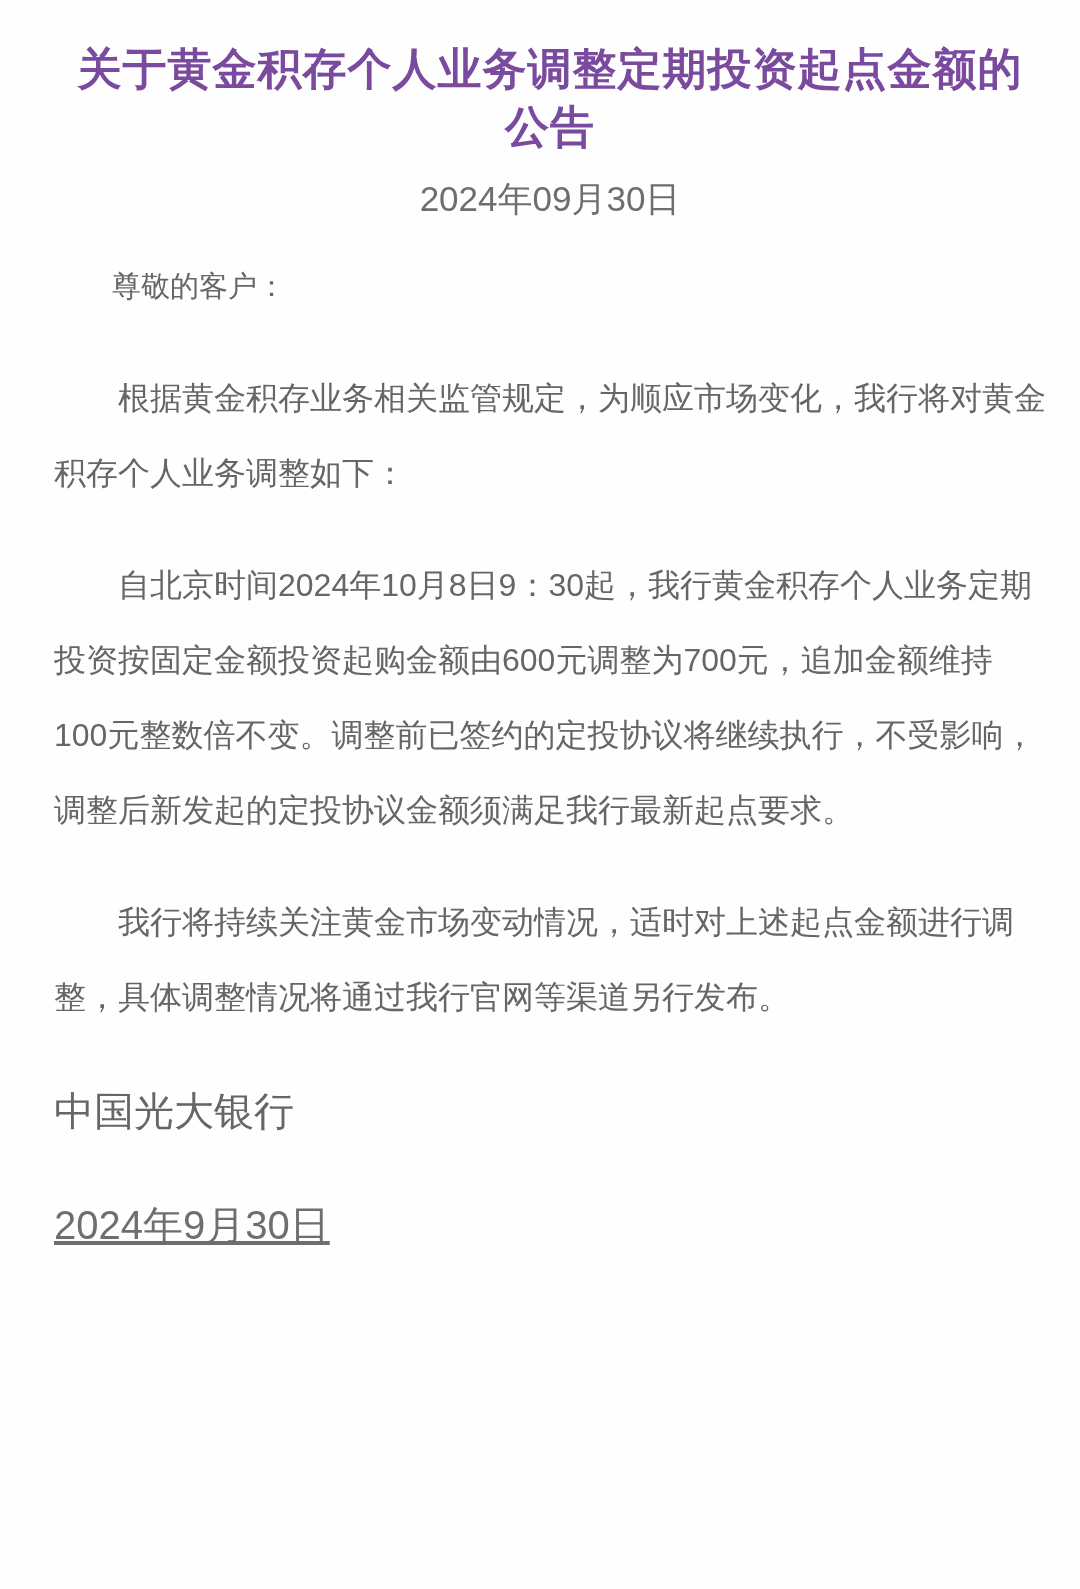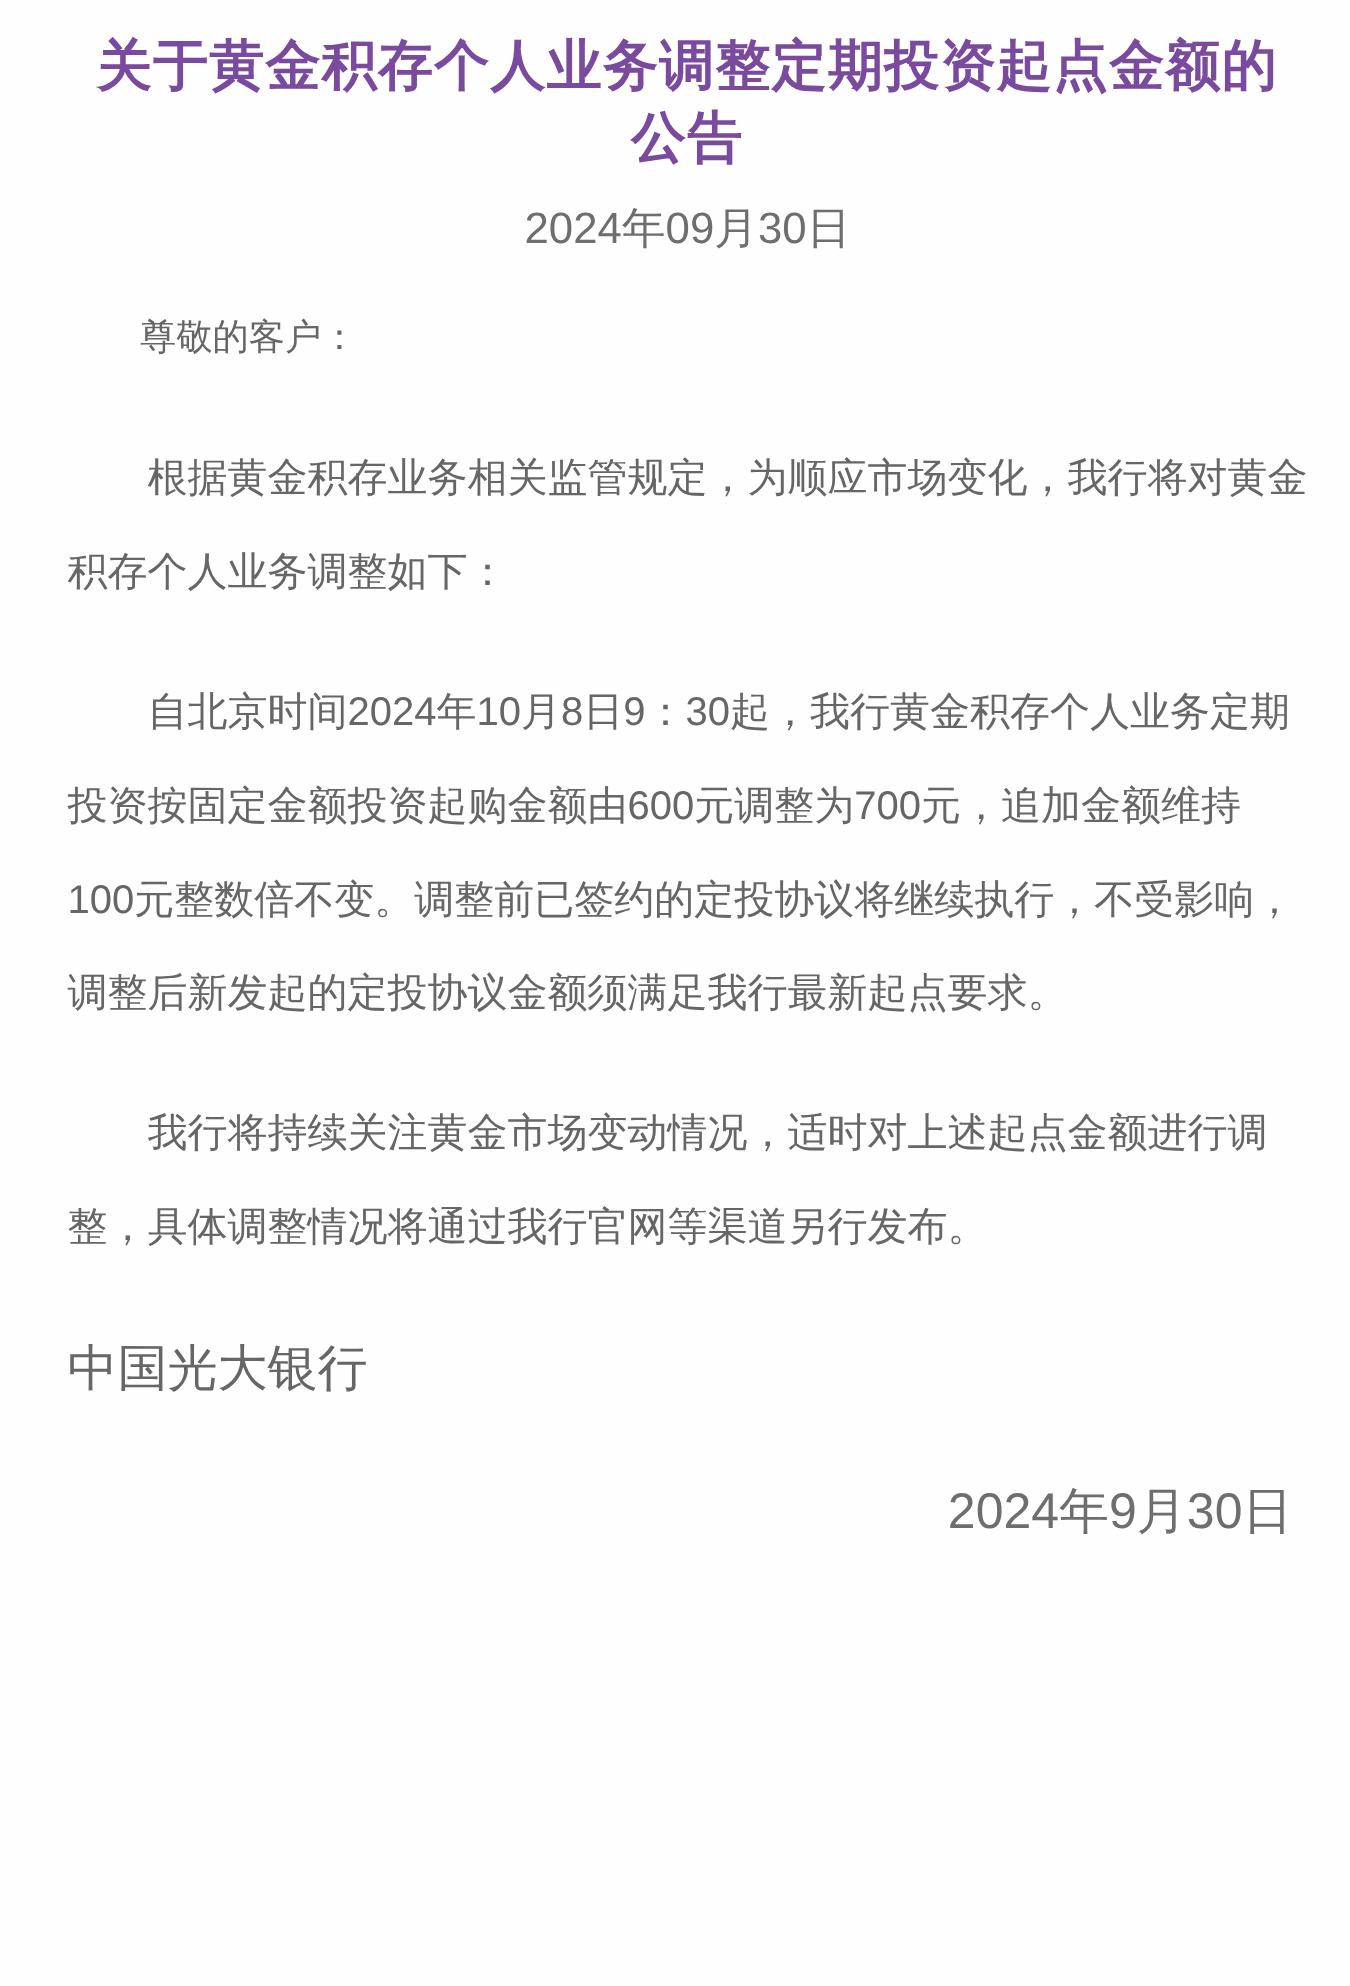--- a/index.html
+++ b/index.html
@@ -11,21 +11,21 @@
   * { margin: 0; padding: 0; box-sizing: border-box; }
   html, body {
     width: 1080px;
     background: var(--background, #fefefe);
     font-family: "Liberation Sans", "DejaVu Sans", sans-serif;
   }
   .page {
     width: 1080px;
     height: 1589px;
     background: var(--background, #fefefe);
-    padding: 24px 34px 0 54px;
+    padding: 40px 34px 0 54px;
     overflow: hidden;
   }
   .title {
     color: var(--title-purple, #7a4a9e);
     font-size: 44px;
     font-weight: bold;
     line-height: 58px;
     text-align: center;
     letter-spacing: 1px;
     padding: 0 14px;
@@ -57,22 +57,23 @@
     color: var(--body-gray, #666666);
     font-size: 40px;
     line-height: 75px;
     text-align: left;
   }
   .sig-date {
     margin-top: 39px;
     color: var(--date-gray, #6e6e6e);
     font-size: 40px;
     line-height: 75px;
-    text-align: right;
+    text-align: left;
     padding-right: 12px;
+    text-decoration: underline;
   }
 </style>
 </head>
 <body>
 
 <div class="page">
   <h1 class="title">关于黄金积存个人业务调整定期投资起点金额的公告</h1>
 
   <div class="pub-date">2024年09月30日</div>
 

